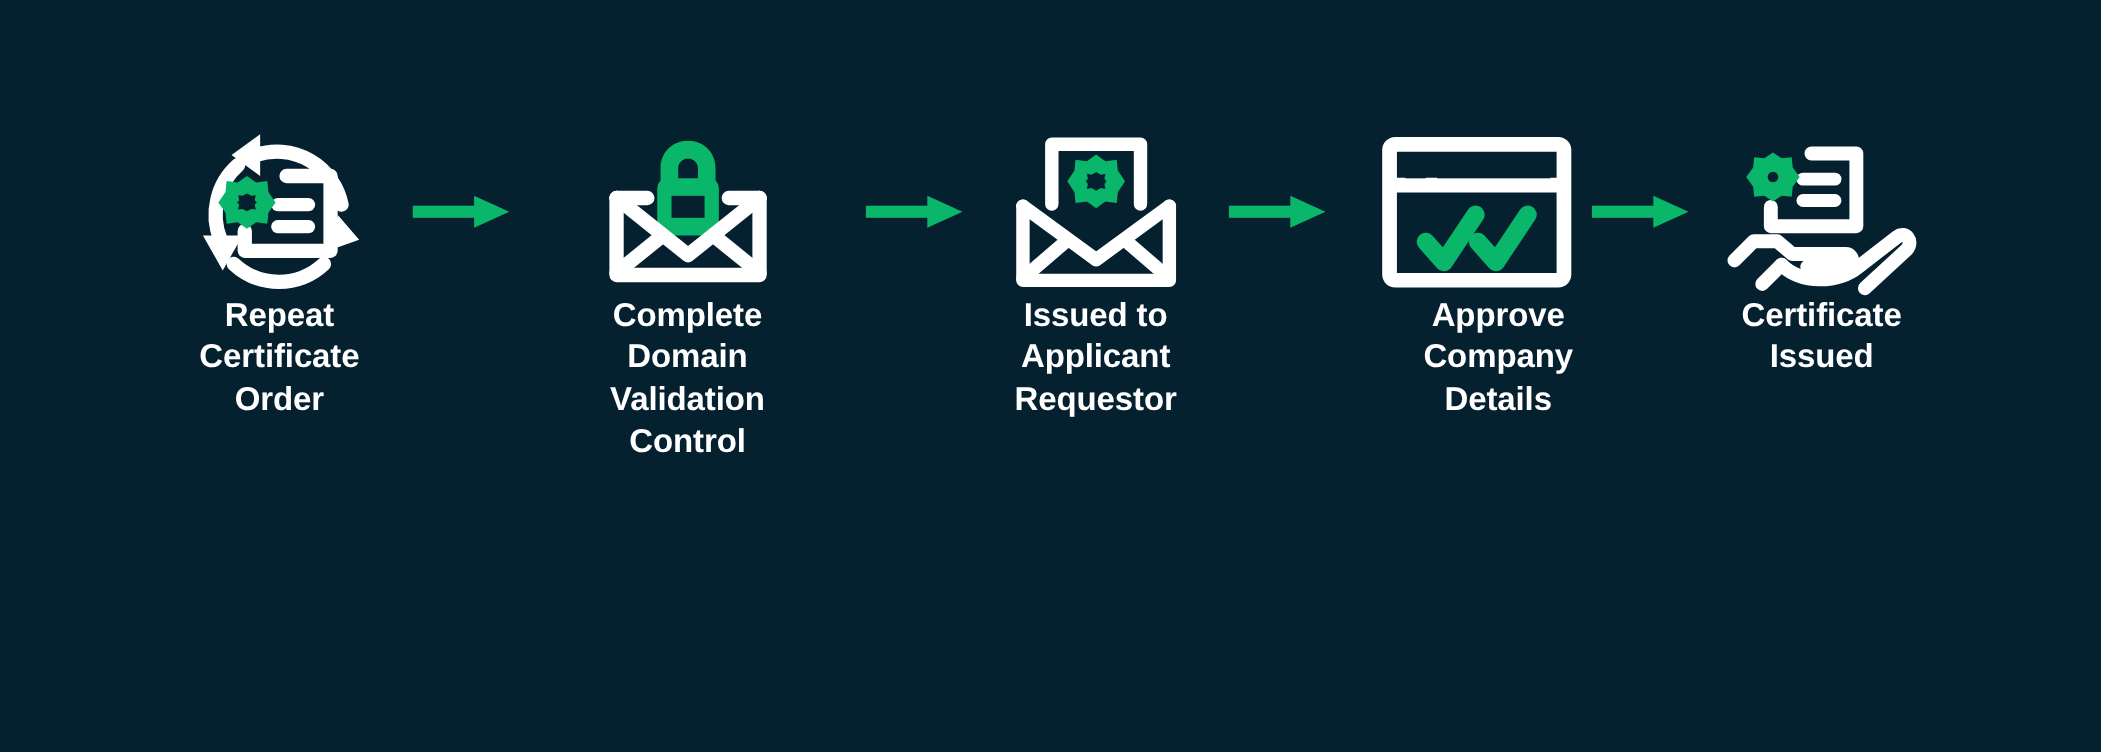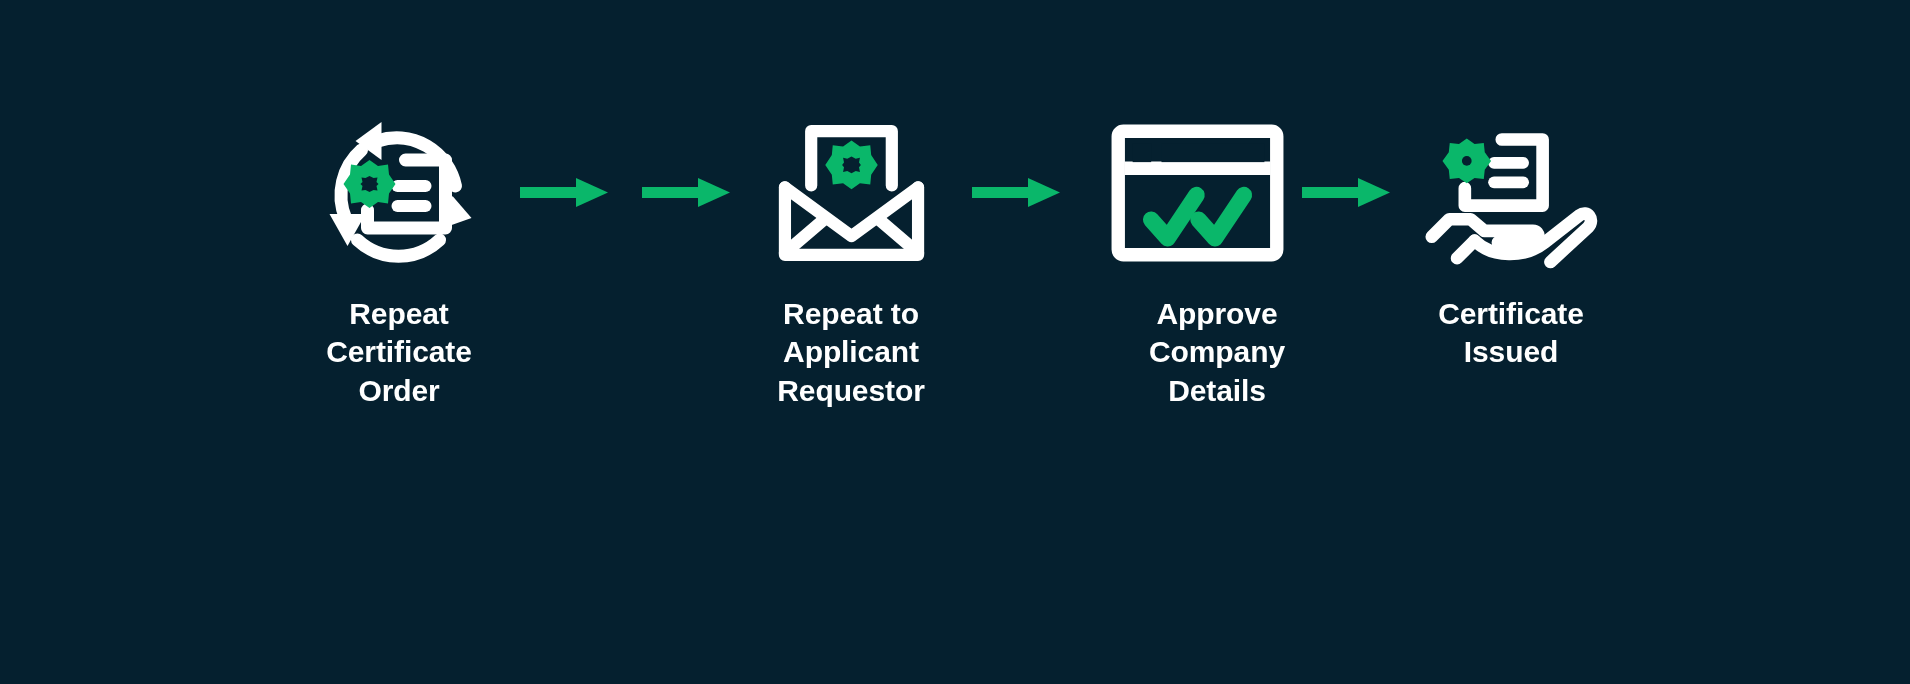--- a/index.html
+++ b/index.html
@@ -39,21 +39,20 @@
     align-items: center;
     justify-content: center;
   }
   .step-icon svg {
     display: block;
     width: 100%;
     height: 100%;
     overflow: visible;
   }
   .step-label {
-    margin-top: 27px;
     color: #ffffff;
     font-family: "Liberation Sans", sans-serif;
     font-size: 30px;
     font-weight: bold;
     line-height: 1.28;
     text-align: center;
     letter-spacing: -0.1px;
     white-space: pre-line;
     max-width: 250px;
   }
@@ -120,20 +119,47 @@
 Order</div>
   </div>
 
   <div class="arrow a1">
     <svg width="88" height="34" viewBox="0 0 88 34" xmlns="http://www.w3.org/2000/svg" aria-hidden="true">
       <rect x="0" y="11" width="62" height="11" fill="#0ab76a"></rect>
       <path d="M 56 2 L 88 16.5 L 56 31 Z" fill="#0ab76a"></path>
     </svg>
   </div>
 
+  <div class="step s2">
+    <div class="step-icon">
+      <svg viewBox="0 0 170 150" xmlns="http://www.w3.org/2000/svg" aria-hidden="true">
+
+        <g fill="#0ab76a">
+          <path d="M 85 10 C 70 10 60 21 60 35 L 60 52 L 76 52 L 76 35
+                   C 76 30 80 26 85 26 C 90 26 94 30 94 35 L 94 52
+                   L 110 52 L 110 35 C 110 21 100 10 85 10 Z"></path>
+          <rect x="57" y="44" width="56" height="52" rx="9"></rect>
+        </g>
+        <rect x="70" y="60" width="30" height="20" fill="#05202f"></rect>
+
+        <path d="M 20 62 L 20 132 L 150 132 L 150 62" fill="none" stroke="#ffffff" stroke-width="13" stroke-linejoin="round" stroke-linecap="round"></path>
+
+        <path d="M 20 62 L 85 114 L 150 62" fill="none" stroke="#ffffff" stroke-width="13" stroke-linejoin="round" stroke-linecap="round"></path>
+
+        <path d="M 20 62 L 48 62" stroke="#ffffff" stroke-width="13" stroke-linecap="round" fill="none"></path>
+        <path d="M 122 62 L 150 62" stroke="#ffffff" stroke-width="13" stroke-linecap="round" fill="none"></path>
+
+        <path d="M 20 130 L 62 96" stroke="#ffffff" stroke-width="13" stroke-linecap="round" fill="none"></path>
+        <path d="M 150 130 L 108 96" stroke="#ffffff" stroke-width="13" stroke-linecap="round" fill="none"></path>
+      </svg>
+    </div>
+    <div class="step-label">Complete Domain
+Validation
+Control</div>
+  </div>
 
   <div class="arrow a2">
     <svg width="88" height="34" viewBox="0 0 88 34" xmlns="http://www.w3.org/2000/svg" aria-hidden="true">
       <rect x="0" y="11" width="62" height="11" fill="#0ab76a"></rect>
       <path d="M 56 2 L 88 16.5 L 56 31 Z" fill="#0ab76a"></path>
     </svg>
   </div>
 
   <div class="step s3">
     <div class="step-icon">
@@ -152,21 +178,21 @@
         </g>
 
         <path d="M 14 74 L 14 146 L 156 146 L 156 74" fill="none" stroke="#ffffff" stroke-width="13" stroke-linejoin="round" stroke-linecap="round"></path>
 
         <path d="M 14 74 L 85 126 L 156 74" fill="none" stroke="#ffffff" stroke-width="13" stroke-linejoin="round" stroke-linecap="round"></path>
 
         <path d="M 14 144 L 56 108" stroke="#ffffff" stroke-width="13" stroke-linecap="round" fill="none"></path>
         <path d="M 156 144 L 114 108" stroke="#ffffff" stroke-width="13" stroke-linecap="round" fill="none"></path>
       </svg>
     </div>
-    <div class="step-label">Repeat to
+    <div class="step-label">Issued to
 Applicant
 Requestor</div>
   </div>
 
   <div class="arrow a3">
     <svg width="88" height="34" viewBox="0 0 88 34" xmlns="http://www.w3.org/2000/svg" aria-hidden="true">
       <rect x="0" y="11" width="62" height="11" fill="#0ab76a"></rect>
       <path d="M 56 2 L 88 16.5 L 56 31 Z" fill="#0ab76a"></path>
     </svg>
   </div>

